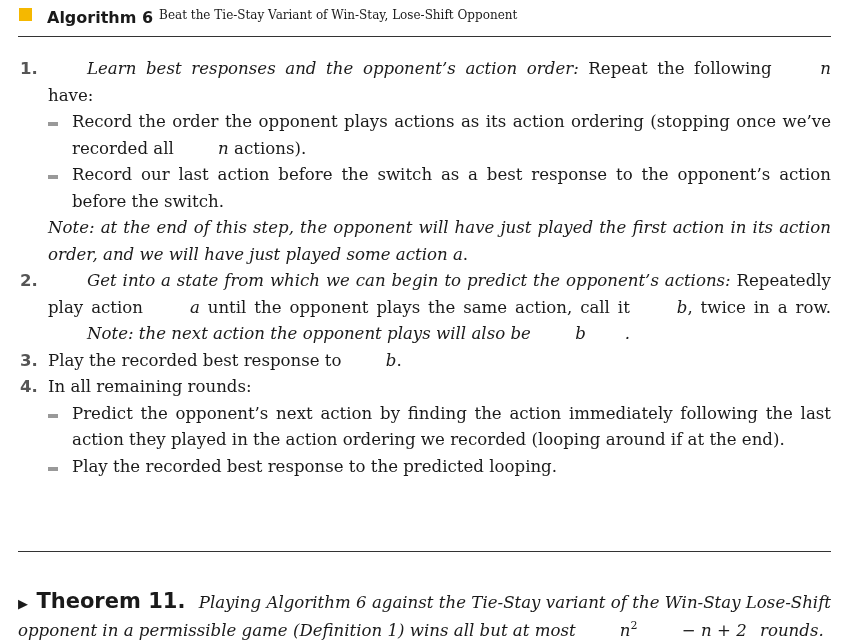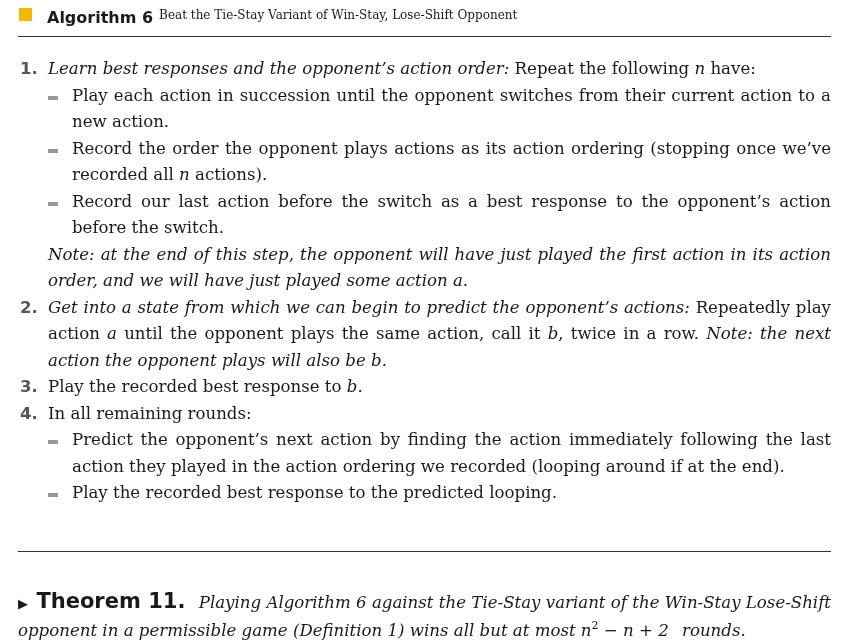--- a/index.html
+++ b/index.html
@@ -33,21 +33,21 @@
   .step-num {
     position: absolute; left: 2px; top: 0;
     font-family: "DejaVu Sans", "Liberation Sans", sans-serif; font-weight: bold;
     font-size: 16.5px; color: #555;
   }
   .sub { position: relative; padding-left: 24px; }
   .bullet {
     position: absolute; left: 0px; top: 13px; width: 10px; height: 4px; background: #999;
   }
   .note { font-style: italic; }
-  em, .it { font-style: italic; }
+  em, .it { font-style: italic; margin-left: 39px; }
   .thm {
     position: absolute; left: 18px; top: 588px; width: 813px;
     font-size: 16.6px; line-height: 26.5px; text-align: justify;
   }
   .thm-tri { font-size: 13px; color: #1a1a1a; margin-right: 3px; }
   .thm-label {
     font-family: "DejaVu Sans", "Liberation Sans", sans-serif; font-weight: bold; font-size: 21px;
   }
   .thm-text { font-style: italic; margin-left: 8px; }
   sup { font-size: 11px; line-height: 0; }
@@ -60,24 +60,20 @@
   <span class="algo-label">Algorithm 6</span>
   <span class="algo-title">Beat the Tie-Stay Variant of Win-Stay, Lose-Shift Opponent</span>
 </div>
 <div class="rule top"></div>
 
 <div class="body-text">
 
   <div class="step">
     <span class="step-num">1.</span>
     <span class="it">Learn best responses and the opponent’s action order:</span><span> Repeat the following </span><span class="it">n</span><span> have:</span>
-    <div class="sub">
-      <span class="bullet"></span>
-      <span>Play each action in succession until the opponent switches from their current action to a new action.</span>
-    </div>
     <div class="sub">
       <span class="bullet"></span>
       <span>Record the order the opponent plays actions as its action ordering (stopping once we’ve recorded all </span><span class="it">n</span><span> actions).</span>
     </div>
     <div class="sub">
       <span class="bullet"></span>
       <span>Record our last action before the switch as a best response to the opponent’s action before the switch.</span>
     </div>
     <div class="note">
       <span>Note: at the end of this step, the opponent will have just played the first action in its action order, and we will have just played some action </span><span>a</span><span style="font-style:normal">.</span>

